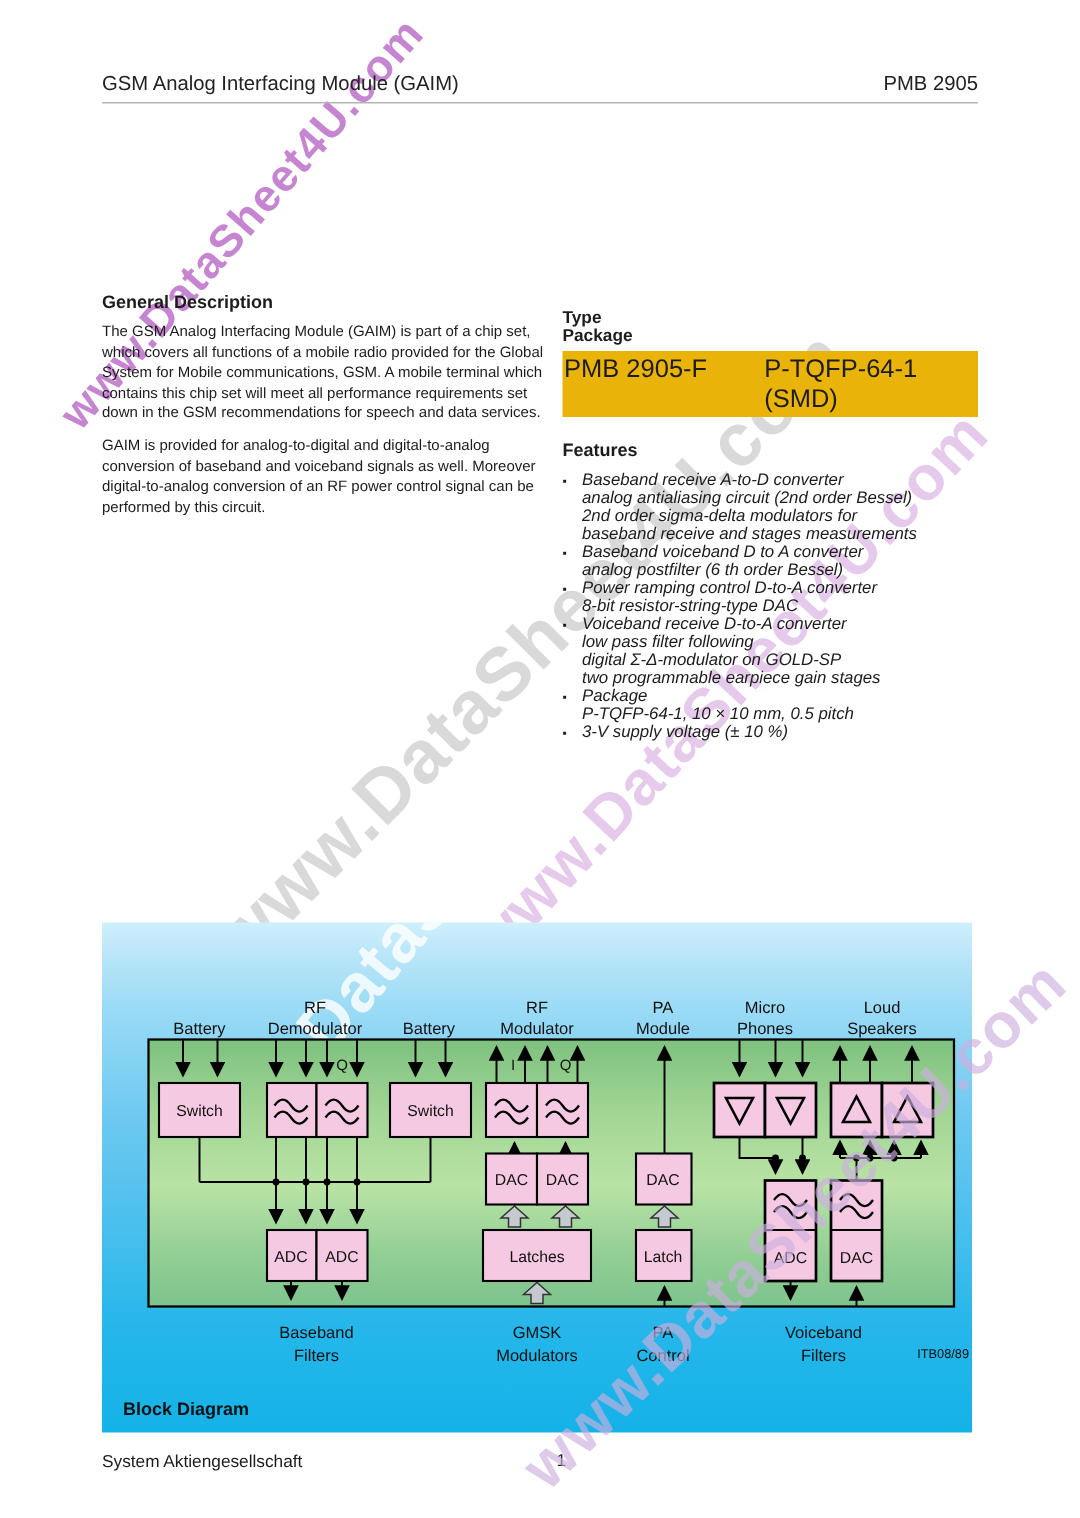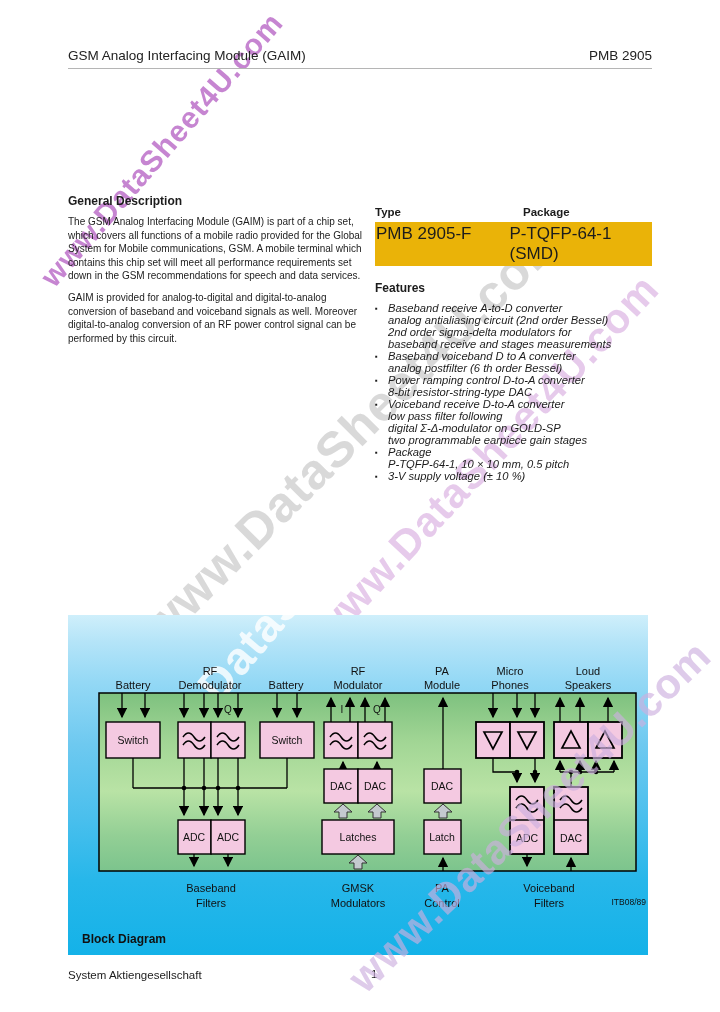--- a/index.html
+++ b/index.html
@@ -19,21 +19,21 @@
   
   .header{position:absolute;left:68px;top:48px;width:584px;display:flex;
           justify-content:space-between;align-items:flex-start;font-size:13.5px;
           padding-bottom:5px;border-bottom:1px solid #b5b5b5;z-index:1;color:#222;}
   
   .left-col{position:absolute;left:68px;top:194px;width:302px;z-index:1;}
   .left-col h3{margin:0 0 7px 0;font-size:12px;font-weight:bold;}
   .left-col p{margin:0 0 8px 0;font-size:10px;line-height:13.6px;}
   
   .right-col{position:absolute;left:375px;top:206px;width:277px;z-index:1;}
-  .tp-headers{display:flex;font-size:11.5px;font-weight:bold;margin-bottom:4px;}
+  .tp-headers{display:flex;font-size:11.5px;font-weight:bold;margin-bottom:4px;flex-direction:column;}
   .tp-headers .c1,.tp-row .c1{width:148px;}
   .tp-row{display:flex;font-size:17px;background:#eab308;padding:2px 2px 2px 1px;}
   .feat-heading{margin:15px 0 7px 0;font-size:12px;font-weight:bold;}
   .feat{position:relative;padding-left:13px;font-size:11.2px;line-height:12px;margin:0 0 0 0;}
   .feat::before{content:"▪";position:absolute;left:0;top:1px;font-size:8px;}
   .fl{margin:0;font-style:italic;}
   
   .diagram{position:absolute;left:68px;top:615px;width:580px;height:340px;overflow:hidden;z-index:1;
     background:linear-gradient(180deg,#cfeffb 0%,#b4e4f8 8%,#93d8f5 20%,#6ec9f0 38%,#49bfed 60%,#27b7ea 78%,#14b2e8 100%);}
   .diagram svg{position:absolute;left:0;top:0;z-index:3;}

